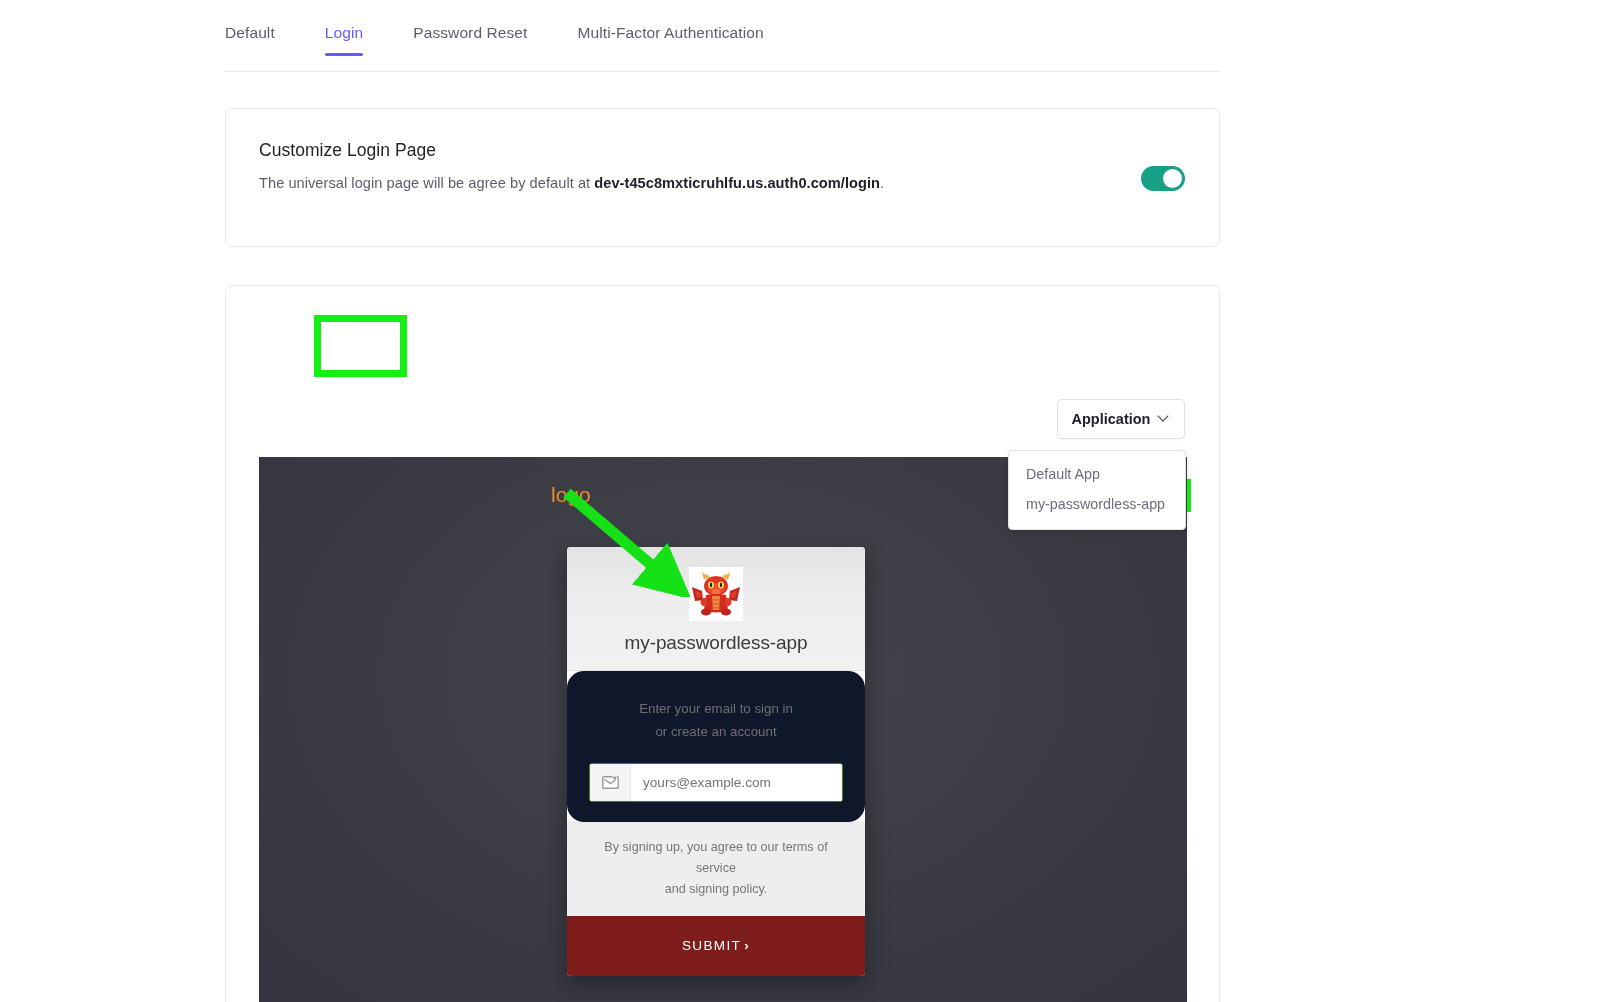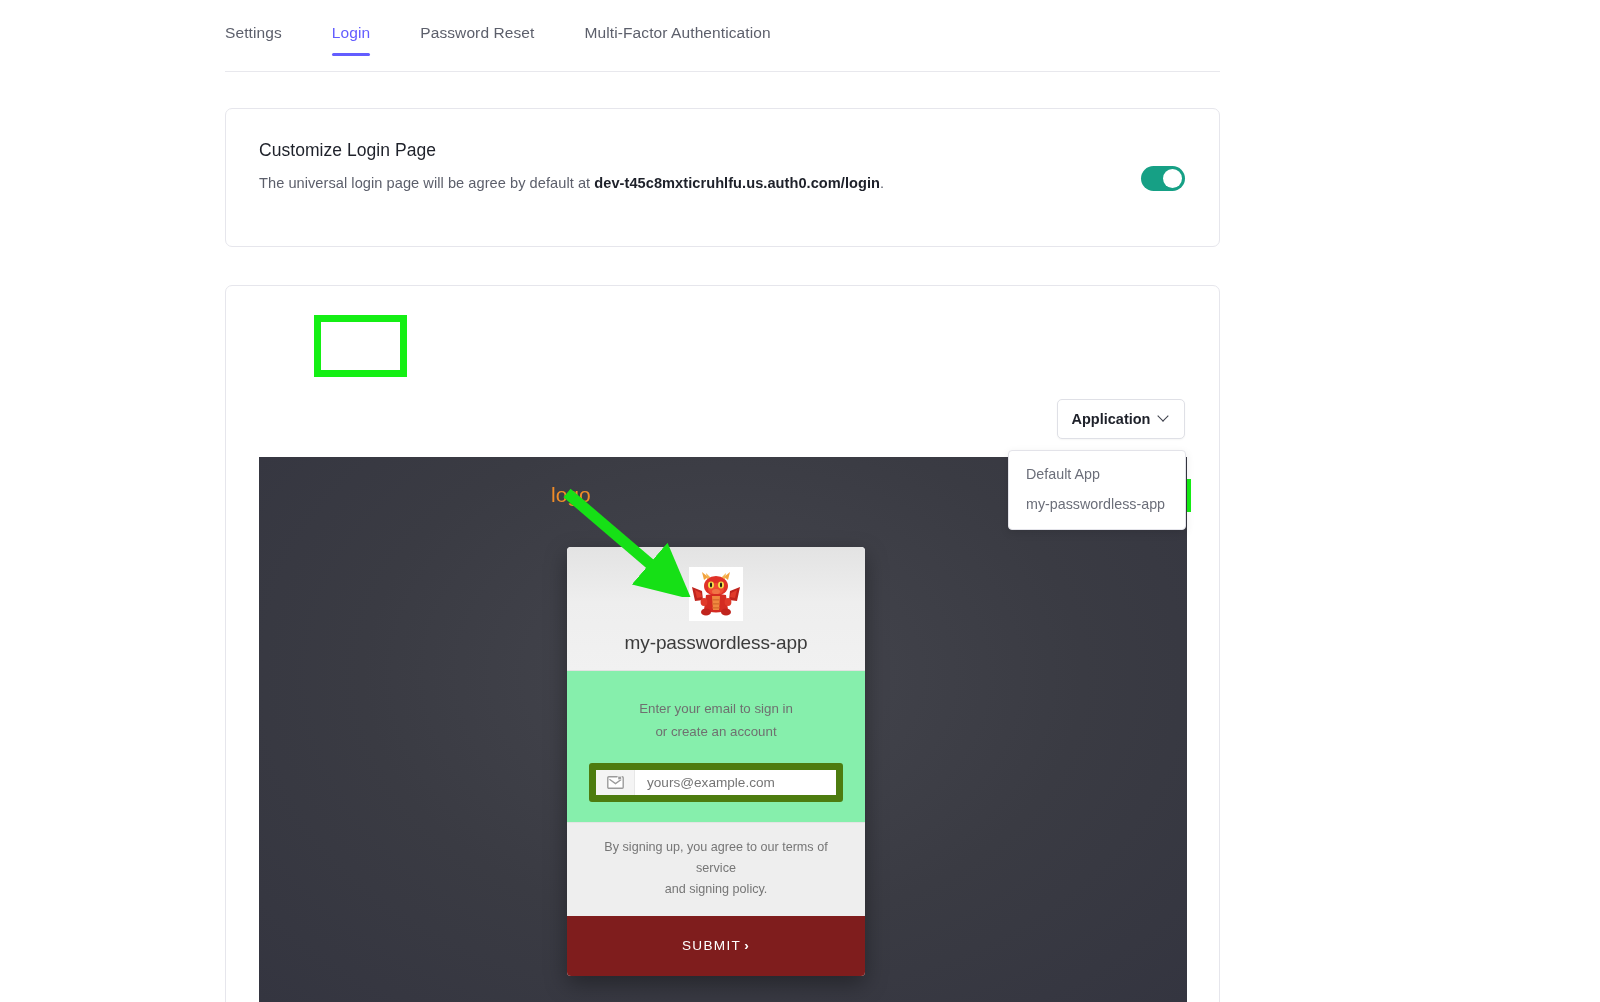--- a/index.html
+++ b/index.html
@@ -282,32 +282,33 @@
     display: block;
   }
   .login-appname {
     font-size: 19px;
     color: #3b3b3b;
     letter-spacing: -0.1px;
   }
   .login-body {
     padding: 26px 22px 20px 22px;
     text-align: center;
-    background: #86efac;
+    background: #0f172a;
+    border-radius: 17px;
   }
   .login-sub {
     font-size: 13.3px;
     color: #6f7070;
     line-height: 23px;
   }
   .email-row {
     margin-top: 20px;
     display: flex;
     height: 39px;
-    border: 7px solid #4d7c0f;
+    border: 1px solid #4d7c0f;
     border-radius: 3px;
     overflow: hidden;
     background: #ffffff;
   }
   .email-icon-box {
     width: 41px;
     background: #f4f4f4;
     border-right: 1px solid #e7e7e7;
     display: flex;
     align-items: center;
@@ -347,21 +348,21 @@
     margin-left: 3px;
   }
 </style>
 </head>
 <body>
 
 <div class="page">
 
   <div class="topnav">
     <div class="topnav-list">
-      <div class="topnav-item">Settings</div>
+      <div class="topnav-item">Default</div>
       <div class="topnav-item active">Login</div>
       <div class="topnav-item">Password Reset</div>
       <div class="topnav-item">Multi-Factor Authentication</div>
     </div>
   </div>
 
   <div class="card card-customize">
     <div class="customize-inner">
       <div class="customize-title">Customize Login Page</div>
       <div class="customize-line">

